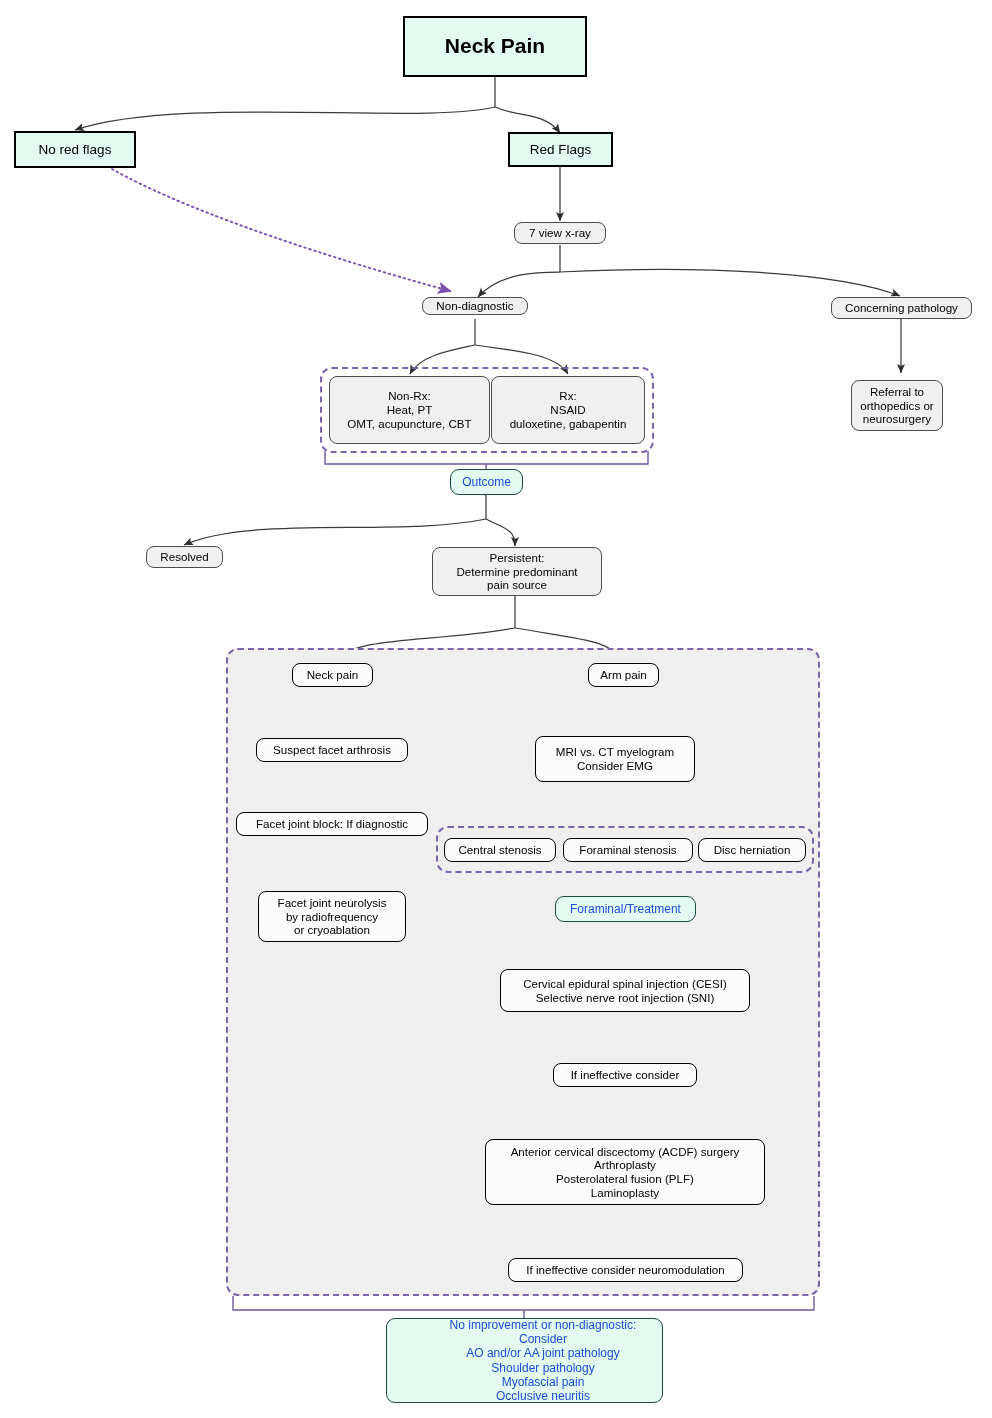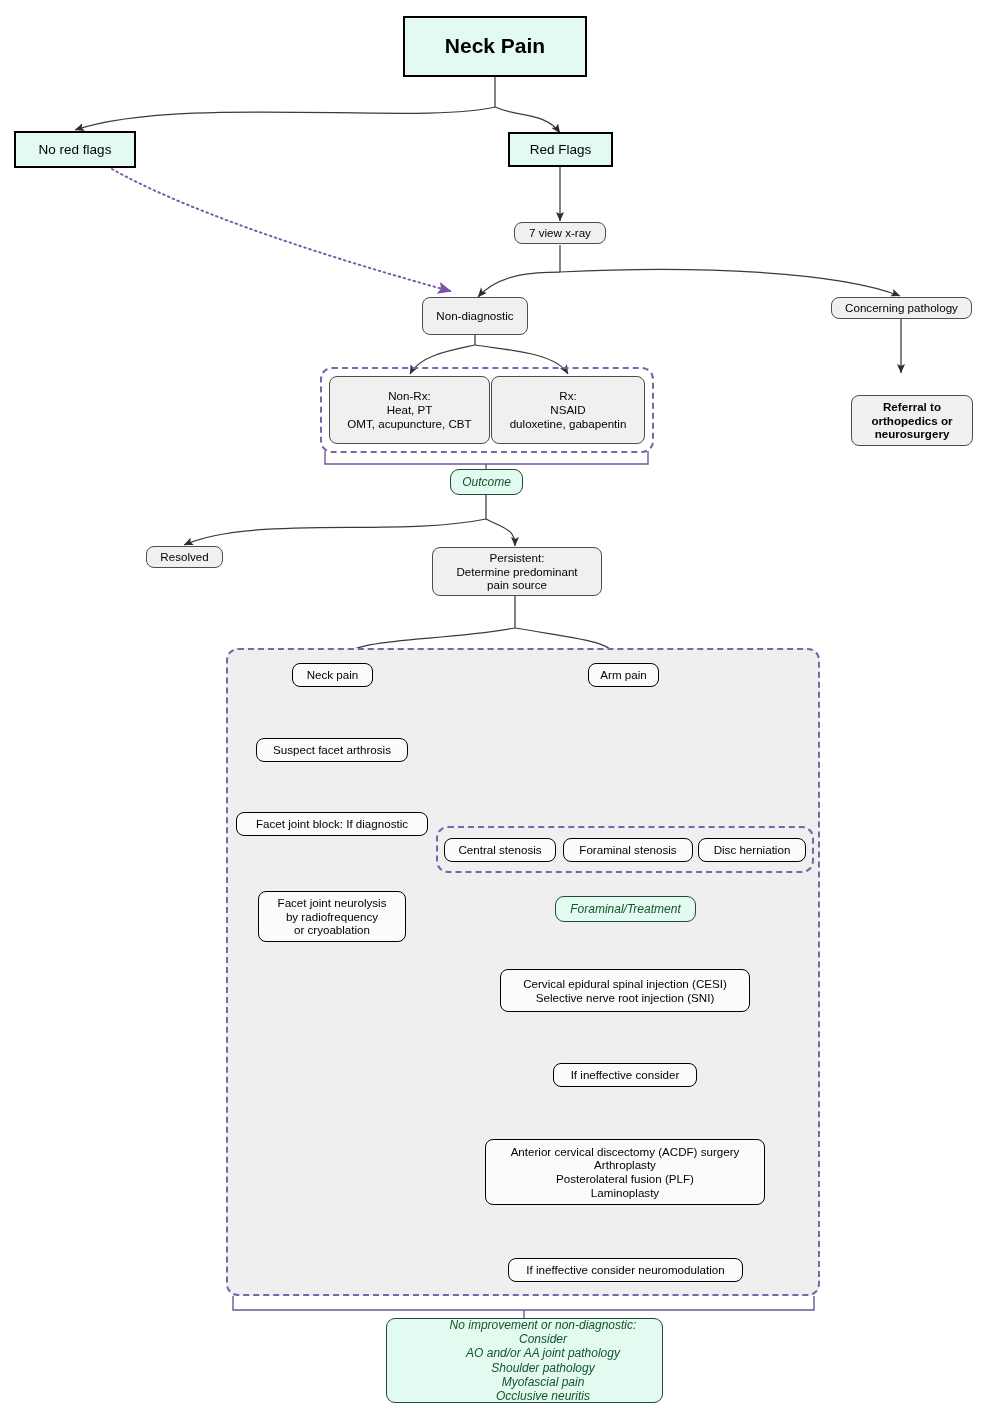--- a/index.html
+++ b/index.html
@@ -6,21 +6,21 @@
   body{font-family:"Liberation Sans", sans-serif;}
   #canvas{position:relative;width:992px;height:1418px;background:#ffffff;overflow:hidden;}
   svg.edges{position:absolute;left:0;top:0;width:992px;height:1418px;pointer-events:none;}
 
   .node{position:absolute;box-sizing:border-box;display:flex;align-items:center;
         justify-content:center;text-align:center;line-height:1.18;}
   .node span{display:block;width:100%;white-space:pre-line;}
 
   
   .mint{background:#e2faf0;border:2px solid #000000;color:#000;}
-  .mint-round{background:#e2faf0;border:1px solid #1c4b3c;border-radius:9px;color:#14532d;font-style:italic;}
+  .mint-round{background:#e2faf0;border:1px solid #1c4b3c;border-radius:9px;color:#1d4ed8;}
 
   
   .grey{background:#f0f0f0;border:1px solid #4d4d4d;color:#000;}
   
   .white{background:#fbfbfb;border:1px solid #000000;color:#000;}
 
   .title{font-size:21px;font-weight:bold;}
   .t15{font-size:13.5px;}
   .t13{font-size:12px;}
   .t12{font-size:11.6px;border-radius:8px;}
@@ -126,29 +126,29 @@
   </div>
 
   <div class="node mint t15" style="left:508px;top:132px;width:105px;height:35px;">
     <span>Red Flags</span>
   </div>
 
   <div class="node grey t12" style="left:514px;top:222px;width:92px;height:22px;">
     <span>7 view x-ray</span>
   </div>
 
-  <div class="node grey t12" style="left:422px;top:297px;width:106px;height:38px;">
+  <div class="node grey t12" style="left:422px;top:297px;width:106px;height:18px;">
     <span>Non-diagnostic</span>
   </div>
 
   <div class="node grey t12" style="left:831px;top:297px;width:141px;height:22px;">
     <span>Concerning pathology</span>
   </div>
 
-  <div class="node grey t12" style="left:851px;top:395px;width:122px;height:51px;font-weight:bold;">
+  <div class="node grey t12" style="left:851px;top:380px;width:92px;height:51px;">
     <span>Referral to
 orthopedics or
 neurosurgery</span>
   </div>
 
   <div class="node grey t12" style="left:329px;top:376px;width:161px;height:68px;">
     <span>Non-Rx:
 Heat, PT
 OMT, acupuncture, CBT</span>
   </div>
@@ -178,20 +178,24 @@
   </div>
 
   <div class="node white t12" style="left:588px;top:663px;width:71px;height:24px;">
     <span>Arm pain</span>
   </div>
 
   <div class="node white t12" style="left:256px;top:738px;width:152px;height:24px;">
     <span>Suspect facet arthrosis</span>
   </div>
 
+  <div class="node white t12" style="left:535px;top:736px;width:160px;height:46px;">
+    <span>MRI vs. CT myelogram
+Consider EMG</span>
+  </div>
 
   <div class="node white t12" style="left:236px;top:812px;width:192px;height:24px;">
     <span>Facet joint block: If diagnostic</span>
   </div>
 
   <div class="node white t12" style="left:444px;top:838px;width:112px;height:24px;">
     <span>Central stenosis</span>
   </div>
 
   <div class="node white t12" style="left:563px;top:838px;width:130px;height:24px;">

